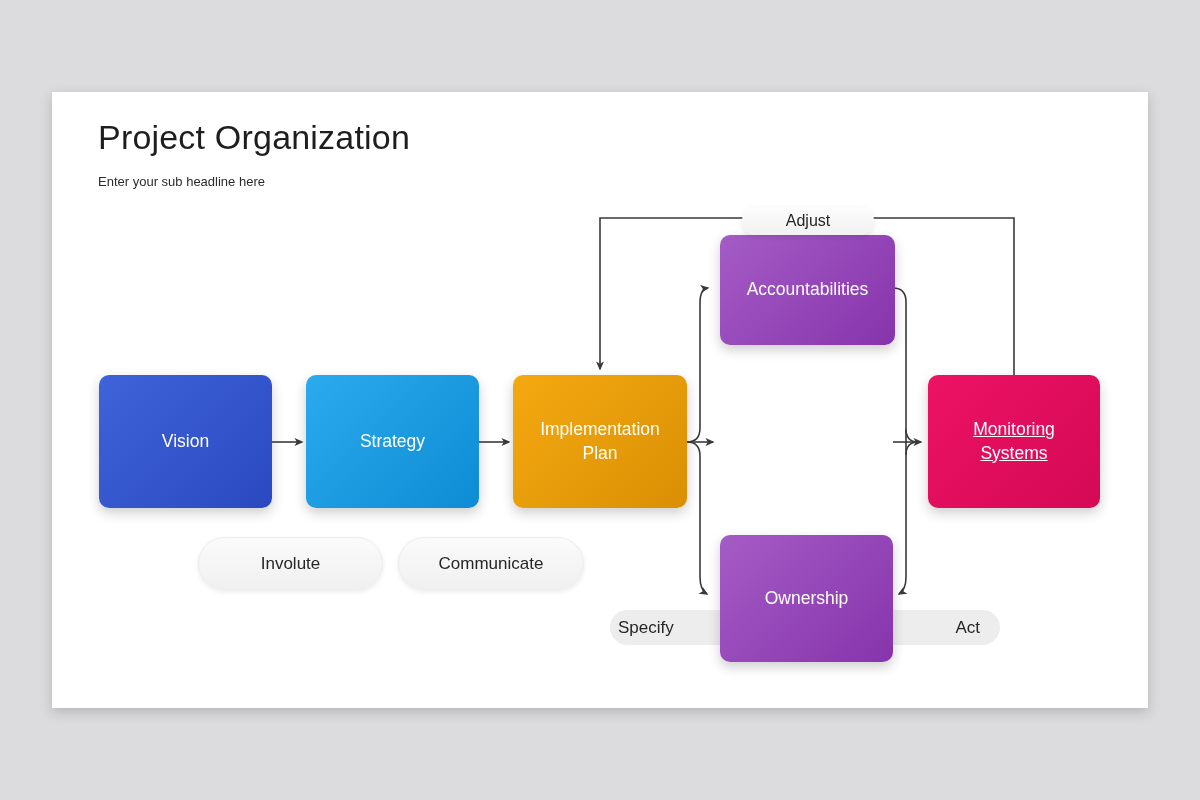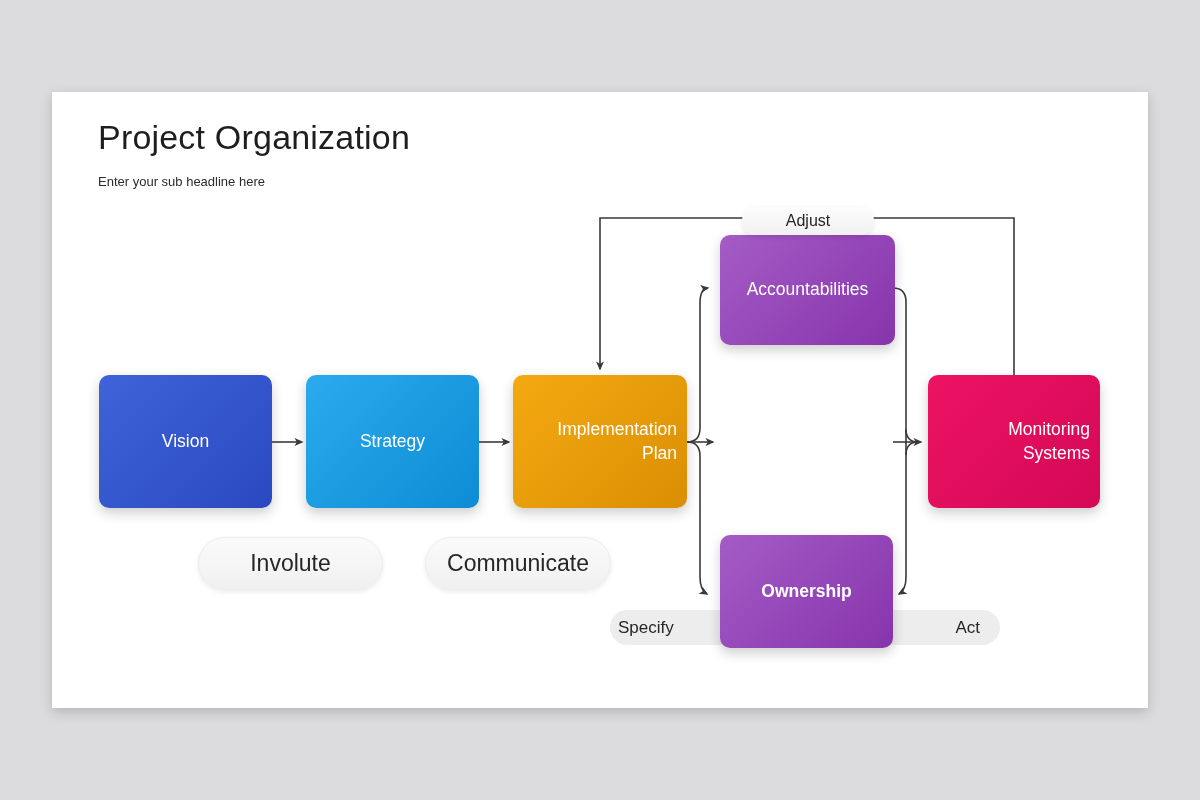--- a/index.html
+++ b/index.html
@@ -16,41 +16,41 @@
     position:absolute;left:46px;top:26px;
     font-size:34px;color:#1e1e1e;font-weight:400;letter-spacing:.2px;
   }
   .slide-subtitle{
     position:absolute;left:46px;top:82px;
     font-size:13px;color:#2b2b2b;font-weight:400;
   }
   svg.connectors{position:absolute;left:0;top:0;width:1096px;height:616px;z-index:2;pointer-events:none;}
   .node{
     position:absolute;z-index:3;border-radius:10px;box-sizing:border-box;
-    display:flex;align-items:center;justify-content:center;text-align:right;
+    display:flex;align-items:center;justify-content:center;text-align:center;
     color:#ffffff;font-size:17.5px;line-height:1.32;padding:0 10px;
     box-shadow:0 5px 12px rgba(30,30,30,.22);
   }
   .n-vision{left:47px;top:283px;width:173px;height:133px;}
   .n-strategy{left:254px;top:283px;width:173px;height:133px;}
   .n-implementation{left:461px;top:283px;width:174px;height:133px;}
   .n-deadlines{left:668px;top:283px;width:173px;height:133px;}
   .n-monitoring{left:876px;top:283px;width:172px;height:133px;}
   .n-accountabilities{left:668px;top:143px;width:175px;height:110px;}
-  .n-ownership{left:668px;top:443px;width:173px;height:113px;font-weight:bold;}
+  .n-ownership{left:668px;top:443px;width:173px;height:127px;}
   .pill{
     position:absolute;box-sizing:border-box;border-radius:27px;
     display:flex;align-items:center;justify-content:center;
-    font-size:23px;color:#262626;
+    font-size:17px;color:#262626;
     background:linear-gradient(180deg,#fbfbfb,#f0f0f0);
     border:1px solid #ececec;
     box-shadow:0 2px 5px rgba(0,0,0,.08);
   }
   .p-involute{left:146px;top:445px;width:185px;height:53px;z-index:1;}
-  .p-communicate{left:373px;top:445px;width:186px;height:53px;z-index:1;justify-content:center;}
+  .p-communicate{left:346px;top:445px;width:186px;height:53px;z-index:1;justify-content:center;}
   .p-adjust{
     left:690px;top:115px;width:132px;height:28px;border-radius:14px;
     font-size:16px;border:none;z-index:4;
     background:linear-gradient(180deg,#fdfdfd,#f1f1f1);
     box-shadow:0 2px 5px rgba(0,0,0,.10);
   }
   .p-bottom{
     left:558px;top:518px;width:390px;height:35px;border-radius:18px;
     background:#ededed;border:none;box-shadow:none;z-index:1;font-size:17px;
   }
@@ -98,21 +98,21 @@
   </div>
   <div class="node n-implementation" style="background: linear-gradient(135deg, rgb(244, 169, 17), rgb(218, 143, 4));">
     <span>Implementation Plan</span>
   </div>
   <div class="node n-accountabilities" style="background: linear-gradient(135deg, rgb(165, 92, 198), rgb(134, 52, 171));">
     <span>Accountabilities</span>
   </div>
   <div class="node n-ownership" style="background: linear-gradient(135deg, rgb(165, 92, 198), rgb(134, 52, 171));">
     <span>Ownership</span>
   </div>
-  <div class="node n-monitoring" style="background: linear-gradient(135deg, rgb(237, 18, 100), rgb(212, 9, 85));">
+  <div class="node n-monitoring" style="background: linear-gradient(135deg, rgb(237, 18, 100), rgb(212, 9, 85)); text-decoration: underline;">
     <span>Monitoring Systems</span>
   </div>
 
   <div class="pill p-adjust">
     <span>Adjust</span>
   </div>
   <div class="pill p-involute">
     <span>Involute</span>
   </div>
   <div class="pill p-communicate">

